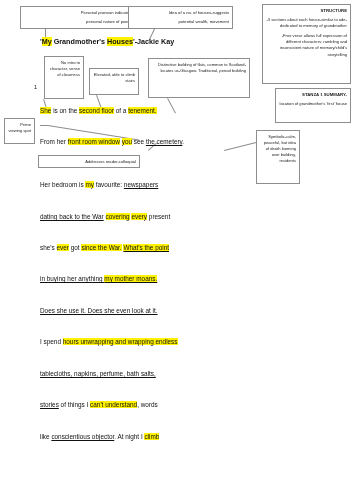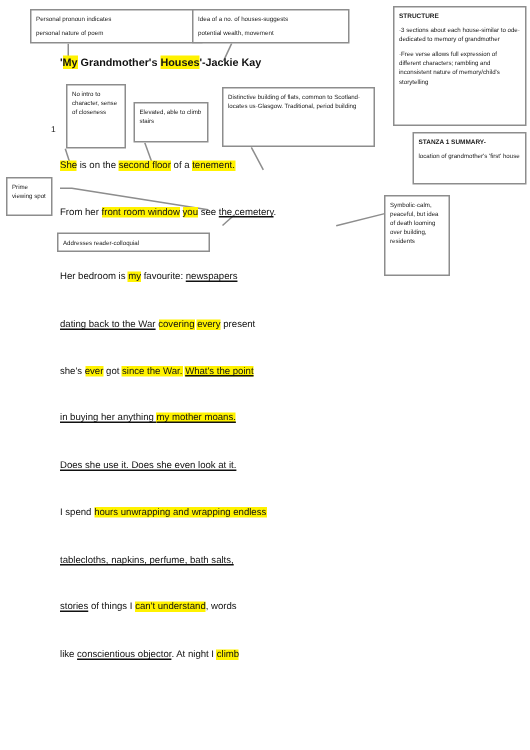--- a/index.html
+++ b/index.html
@@ -17,20 +17,21 @@
     color: #1a1a1a;
     -webkit-font-smoothing: antialiased;
   }
 
   .page {
     position: absolute;
     left: 0; top: 0;
     width: 353px;
     height: 500px;
     background: #fff;
+    text-align: right;
   }
 
   
   .note {
     position: absolute;
     box-sizing: border-box;
     border: 1px solid #8d8d8d;
     background: #ffffff;
     font-size: 4.1px;
     line-height: 1.52;

